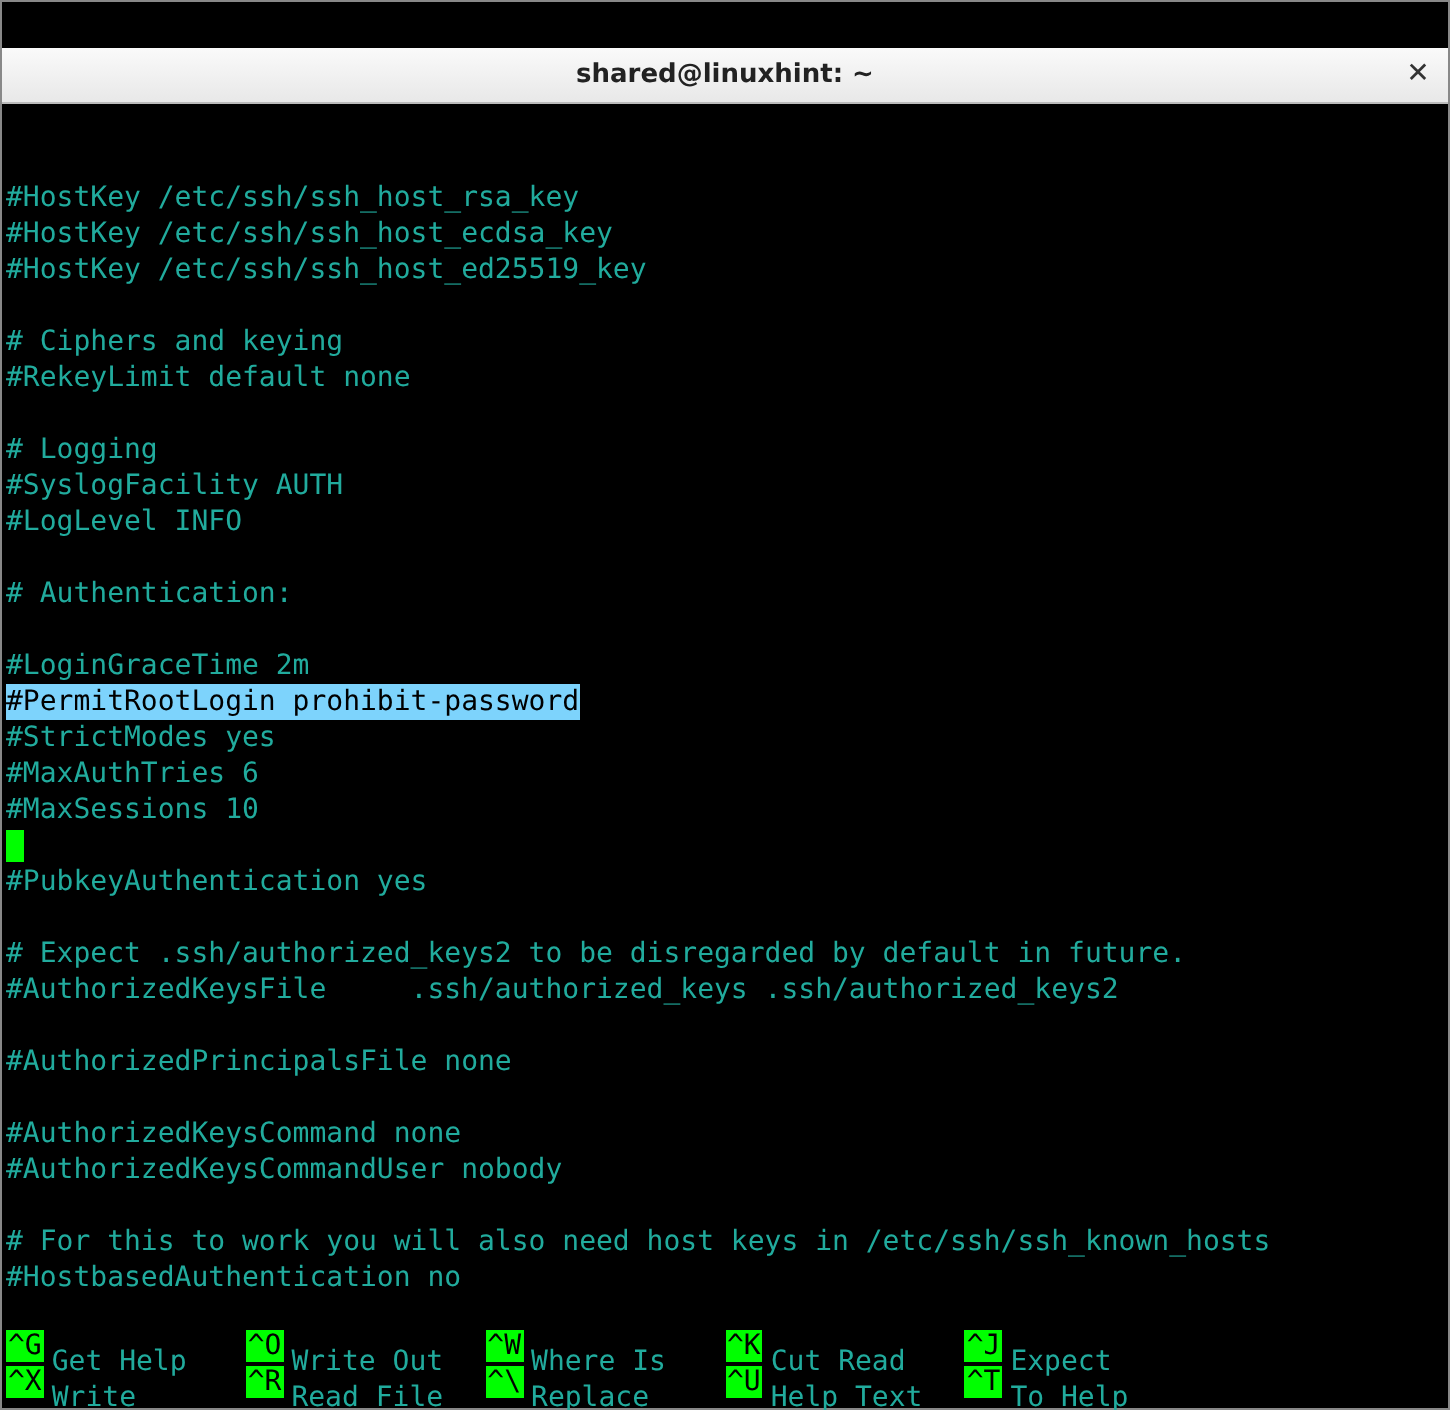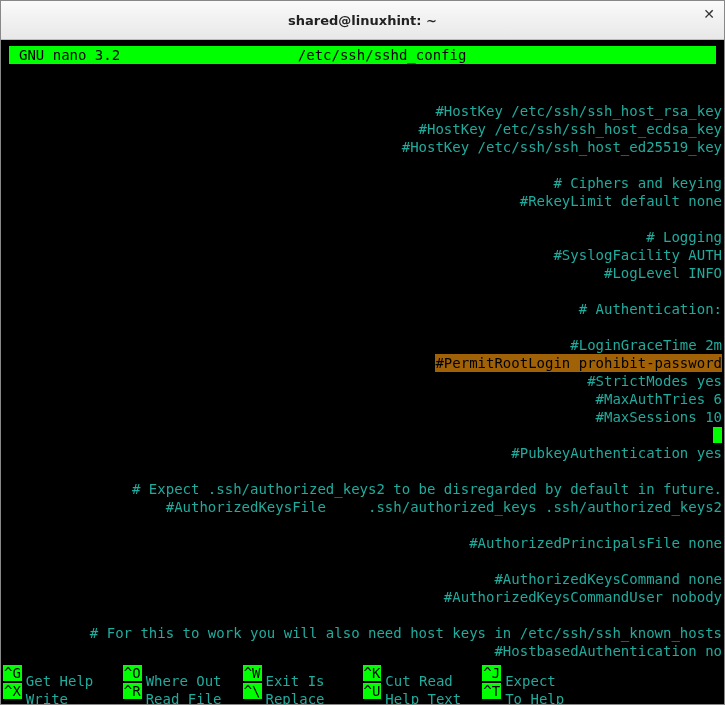--- a/index.html
+++ b/index.html
@@ -17,30 +17,31 @@
     }
     .window {
       width: 100%;
       height: 100%;
       display: flex;
       flex-direction: column;
       border: 1px solid #888;
       background: #000;
     }
     .titlebar {
-      height: 39px;
+      height: 28px;
       background: linear-gradient(to bottom, #fafafa, #e8e8e8);
       border-bottom: 1px solid #bbb;
       display: flex;
       align-items: center;
       justify-content: center;
       position: relative;
       font-family: "DejaVu Sans", "Liberation Sans", sans-serif;
       font-size: 13px;
       color: #222;
+      margin-top: 23px;
     }
     .titlebar-title {
       font-weight: bold;
     }
     .close-btn {
       position: absolute;
       right: 6px;
       top: 4px;
       width: 18px;
       height: 18px;
@@ -74,24 +75,23 @@
       background: #000;
       color: #21ab9d;
       padding: 2px 2px;
       line-height: 18px;
       white-space: pre;
       overflow: hidden;
     }
     .editor-line {
       height: 18px;
       display: block;
-      text-align: right;
     }
     .selected-line {
-      background: #a16207;
+      background: #7dd3fc;
       color: #000;
       display: inline-block;
     }
     .cursor-block {
       display: inline-block;
       width: 9px;
       height: 16px;
       background: #00ff00;
       vertical-align: top;
       margin-top: 1px;
@@ -126,39 +126,35 @@
 </head>
 <body>
 
 <div class="window">
 
   <div class="titlebar">
     <span class="titlebar-title">shared@linuxhint: ~</span>
     <div class="close-btn">✕</div>
   </div>
 
-  <div class="nano-header">
-    <span class="nano-header-left">GNU nano 3.2</span>
-    <span class="nano-header-center">/etc/ssh/sshd_config</span>
-  </div>
 
   <div class="editor" id="editor"><div class="editor-line">&nbsp;</div><div class="editor-line">&nbsp;</div><div class="editor-line">#HostKey /etc/ssh/ssh_host_rsa_key</div><div class="editor-line">#HostKey /etc/ssh/ssh_host_ecdsa_key</div><div class="editor-line">#HostKey /etc/ssh/ssh_host_ed25519_key</div><div class="editor-line">&nbsp;</div><div class="editor-line"># Ciphers and keying</div><div class="editor-line">#RekeyLimit default none</div><div class="editor-line">&nbsp;</div><div class="editor-line"># Logging</div><div class="editor-line">#SyslogFacility AUTH</div><div class="editor-line">#LogLevel INFO</div><div class="editor-line">&nbsp;</div><div class="editor-line"># Authentication:</div><div class="editor-line">&nbsp;</div><div class="editor-line">#LoginGraceTime 2m</div><div class="editor-line"><span class="selected-line">#PermitRootLogin prohibit-password</span></div><div class="editor-line">#StrictModes yes</div><div class="editor-line">#MaxAuthTries 6</div><div class="editor-line">#MaxSessions 10</div><div class="editor-line"><span class="cursor-block"></span><span></span></div><div class="editor-line">#PubkeyAuthentication yes</div><div class="editor-line">&nbsp;</div><div class="editor-line"># Expect .ssh/authorized_keys2 to be disregarded by default in future.</div><div class="editor-line">#AuthorizedKeysFile     .ssh/authorized_keys .ssh/authorized_keys2</div><div class="editor-line">&nbsp;</div><div class="editor-line">#AuthorizedPrincipalsFile none</div><div class="editor-line">&nbsp;</div><div class="editor-line">#AuthorizedKeysCommand none</div><div class="editor-line">#AuthorizedKeysCommandUser nobody</div><div class="editor-line">&nbsp;</div><div class="editor-line"># For this to work you will also need host keys in /etc/ssh/ssh_known_hosts</div><div class="editor-line">#HostbasedAuthentication no</div></div>
 
   <div class="shortcuts" id="shortcuts">
       <div class="shortcut">
         <span class="shortcut-key">^G</span>
         <span class="shortcut-label"> Get Help</span>
       </div>
       <div class="shortcut">
         <span class="shortcut-key">^O</span>
-        <span class="shortcut-label"> Where Out</span>
+        <span class="shortcut-label"> Write Out</span>
       </div>
       <div class="shortcut">
         <span class="shortcut-key">^W</span>
-        <span class="shortcut-label"> Exit Is</span>
+        <span class="shortcut-label"> Where Is</span>
       </div>
       <div class="shortcut">
         <span class="shortcut-key">^K</span>
         <span class="shortcut-label"> Cut Read</span>
       </div>
       <div class="shortcut">
         <span class="shortcut-key">^J</span>
         <span class="shortcut-label"> Expect</span>
       </div>
       <div class="shortcut"></div>

